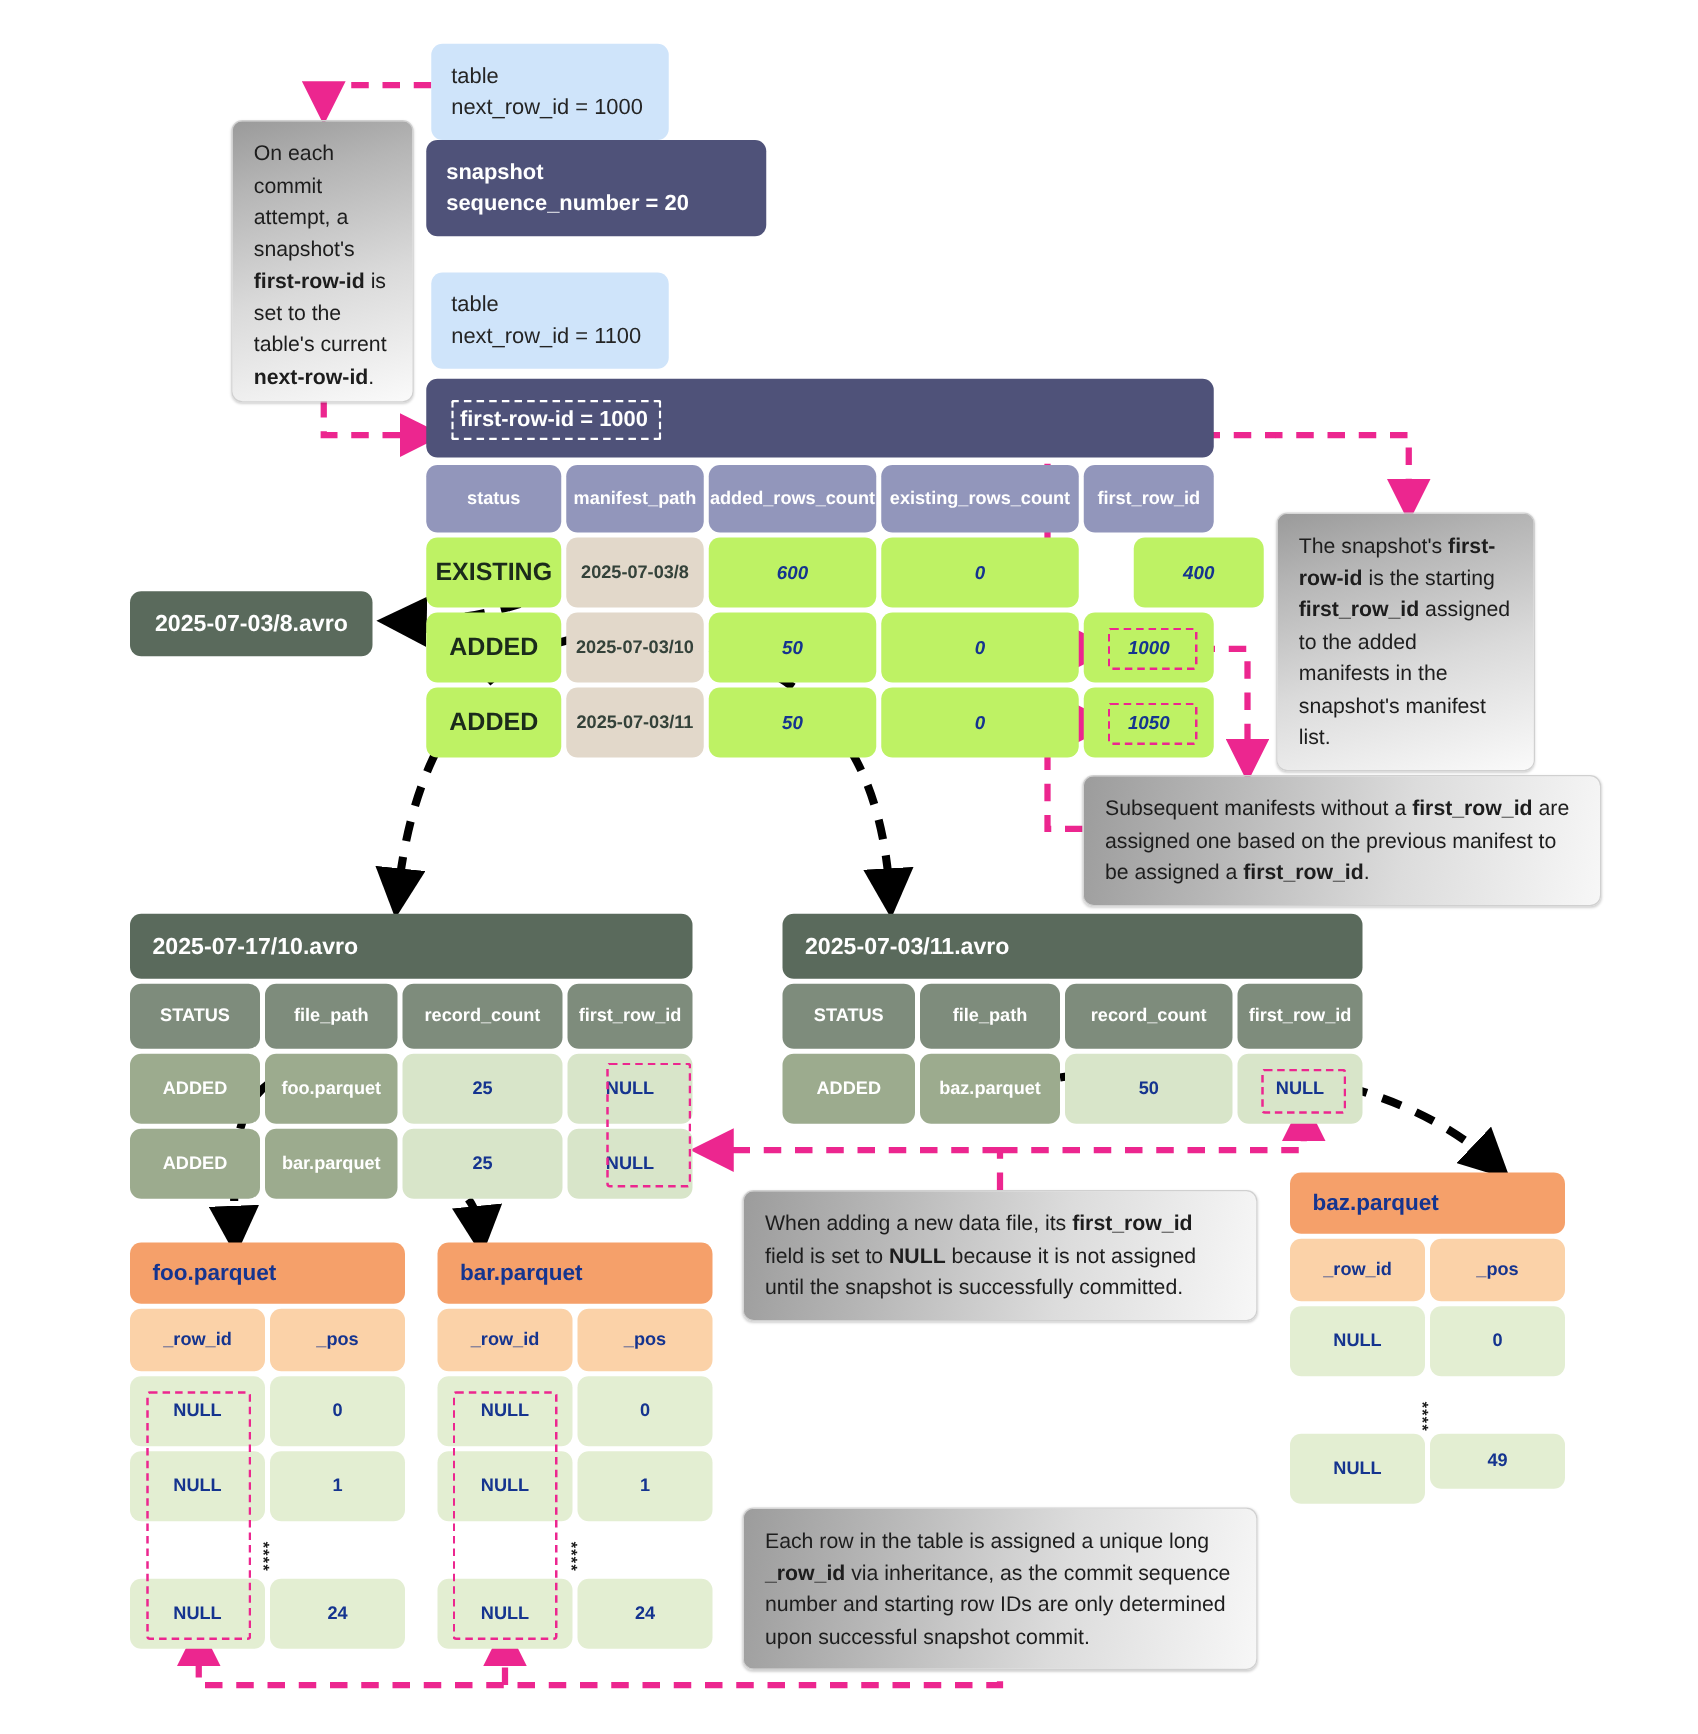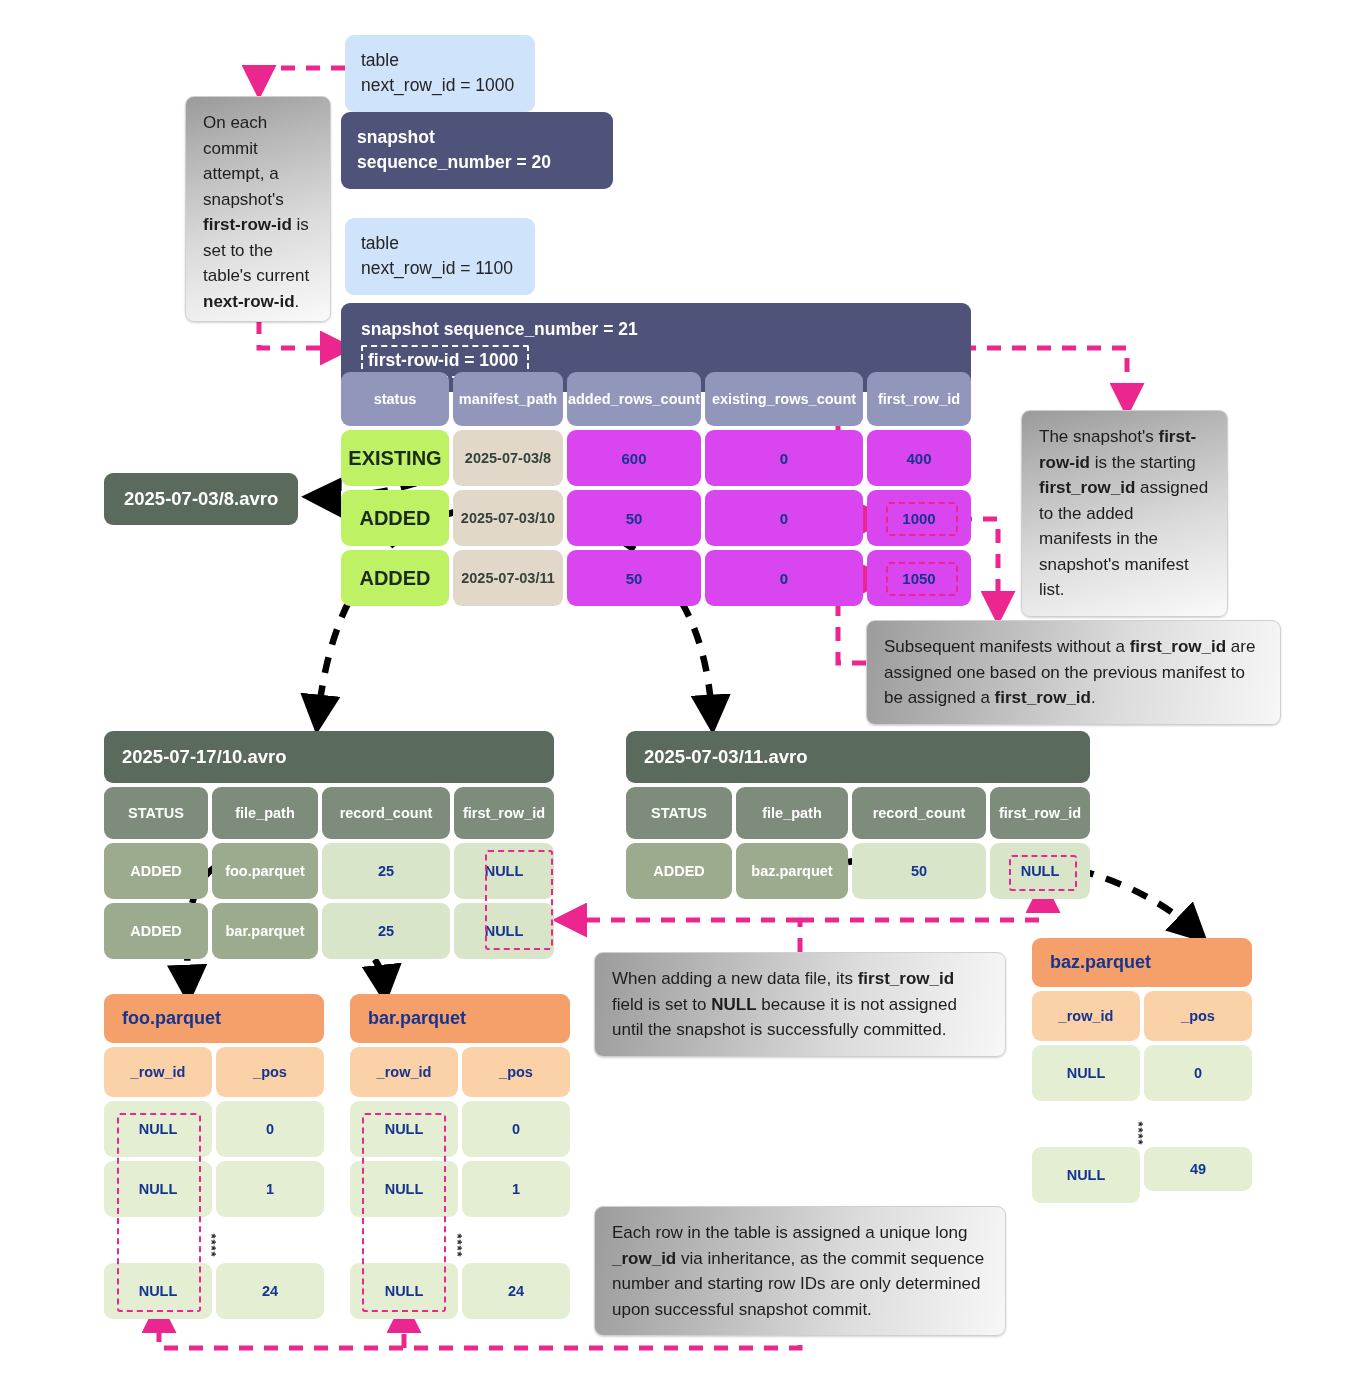--- a/index.html
+++ b/index.html
@@ -83,21 +83,21 @@
     justify-content: center;
     text-align: center;
     font-size: 15px;
     position: relative;
   }
 
   
   .ml .hd   { background: #9296bb; color:#ffffff; font-weight: bold; font-size: 14.5px; }
   .ml .cSt  { background: #bef264; color:#1b2b1b; font-weight: bold; font-size: 20px; }
   .ml .cPa  { background: #e2d8ca; color:#34423a; font-weight: bold; font-size: 14.5px; }
-  .ml .cNu  { background: #d946ef; color:#15348f; font-weight: bold; font-size: 15px; }
+  .ml .cNu  { background: #bef264; color:#15348f; font-weight: bold; font-size: 15px; font-style: italic; }
 
   
   .av .ttl {
     background: #5a6a5c; color:#ffffff; font-weight:bold;
     border-radius: 9px; font-size: 18.5px;
     padding: 15px 18px;
   }
   .av .hd  { background: #7e8c7c; color:#ffffff; font-weight:bold; font-size: 14.5px; }
   .av .cS  { background: #9cab8e; color:#ffffff; font-weight:bold; font-size: 14.5px; }
   .av .cV  { background: #d8e5c9; color:#15348f; font-weight:bold; font-size: 14.5px; }
@@ -208,21 +208,20 @@
     <div>snapshot</div>
     <div>sequence_number = 20</div>
   </div>
 
   <div class="box tablebox" style="left:345px; top:218px; width:190px;">
     <div>table</div>
     <div>next_row_id = 1100</div>
   </div>
 
   <div class="box snapbox wide" style="left:341px; top:303px; width:630px;">
-    <div>snapshot sequence_number = 21</div>
     <div><span class="ln2">first-row-id = 1000</span></div>
   </div>
 
   <div class="box callout narrow" style="left:185px; top:96px; width:146px; height:226px;"><span>On each commit attempt, a snapshot's </span><b>first-row-id</b><span> is set to the table's current </span><b>next-row-id</b><span>.</span></div>
 
 
   <div class="box callout narrow" style="left:1021px; top:410px; width:207px;"><span>The snapshot's </span><b>first-row-id</b><span> is the starting </span><b>first_row_id</b><span> assigned to the added manifests in the snapshot's manifest list.</span></div>
 
   <div class="box callout" style="left:866px; top:620px; width:415px;"><span>Subsequent manifests without a </span><b>first_row_id</b><span> are assigned one based on the previous manifest to be assigned a </span><b>first_row_id</b><span>.</span></div>
 
@@ -236,21 +235,21 @@
         <div class="gcell hd" style="width: 110px; height: 54px; margin-right: 4px;">manifest_path</div>
         <div class="gcell hd" style="width: 134px; height: 54px; margin-right: 4px;">added_rows_count</div>
         <div class="gcell hd" style="width: 158px; height: 54px; margin-right: 4px;">existing_rows_count</div>
         <div class="gcell hd" style="width: 104px; height: 54px;">first_row_id</div>
       </div>
       <div class="grow" style="margin-bottom: 4px;">
         <div class="gcell cSt" style="width: 108px; height: 56px; margin-right: 4px;">EXISTING</div>
         <div class="gcell cPa" style="width: 110px; height: 56px; margin-right: 4px;">2025-07-03/8</div>
         <div class="gcell cNu" style="width: 134px; height: 56px; margin-right: 4px;">600</div>
         <div class="gcell cNu" style="width: 158px; height: 56px; margin-right: 4px;">0</div>
-        <div class="gcell cNu" style="width: 104px; height: 56px;">400</div>
+        <div class="gcell cNu" style="width: 104px; height: 56px; margin-left: 40px;">400</div>
       </div>
       <div class="grow" style="margin-bottom: 4px;">
         <div class="gcell cSt" style="width: 108px; height: 56px; margin-right: 4px;">ADDED</div>
         <div class="gcell cPa" style="width: 110px; height: 56px; margin-right: 4px;">2025-07-03/10</div>
         <div class="gcell cNu" style="width: 134px; height: 56px; margin-right: 4px;">50</div>
         <div class="gcell cNu" style="width: 158px; height: 56px; margin-right: 4px;">0</div>
         <div class="gcell cNu" style="width: 104px; height: 56px;">1000</div>
       </div>
       <div class="grow" style="margin-bottom: 4px;">
         <div class="gcell cSt" style="width: 108px; height: 56px; margin-right: 4px;">ADDED</div>

